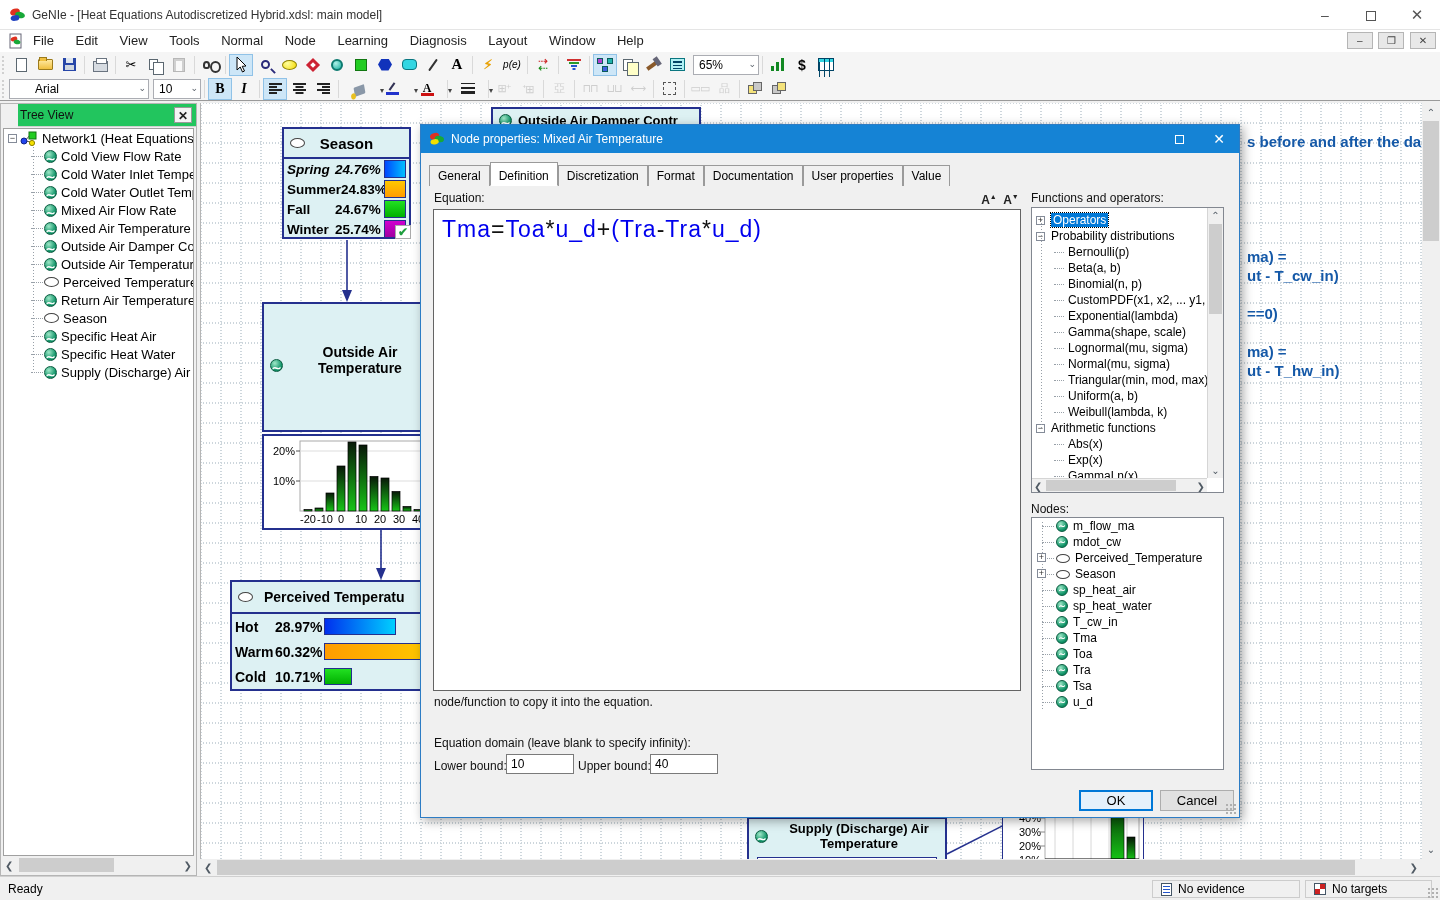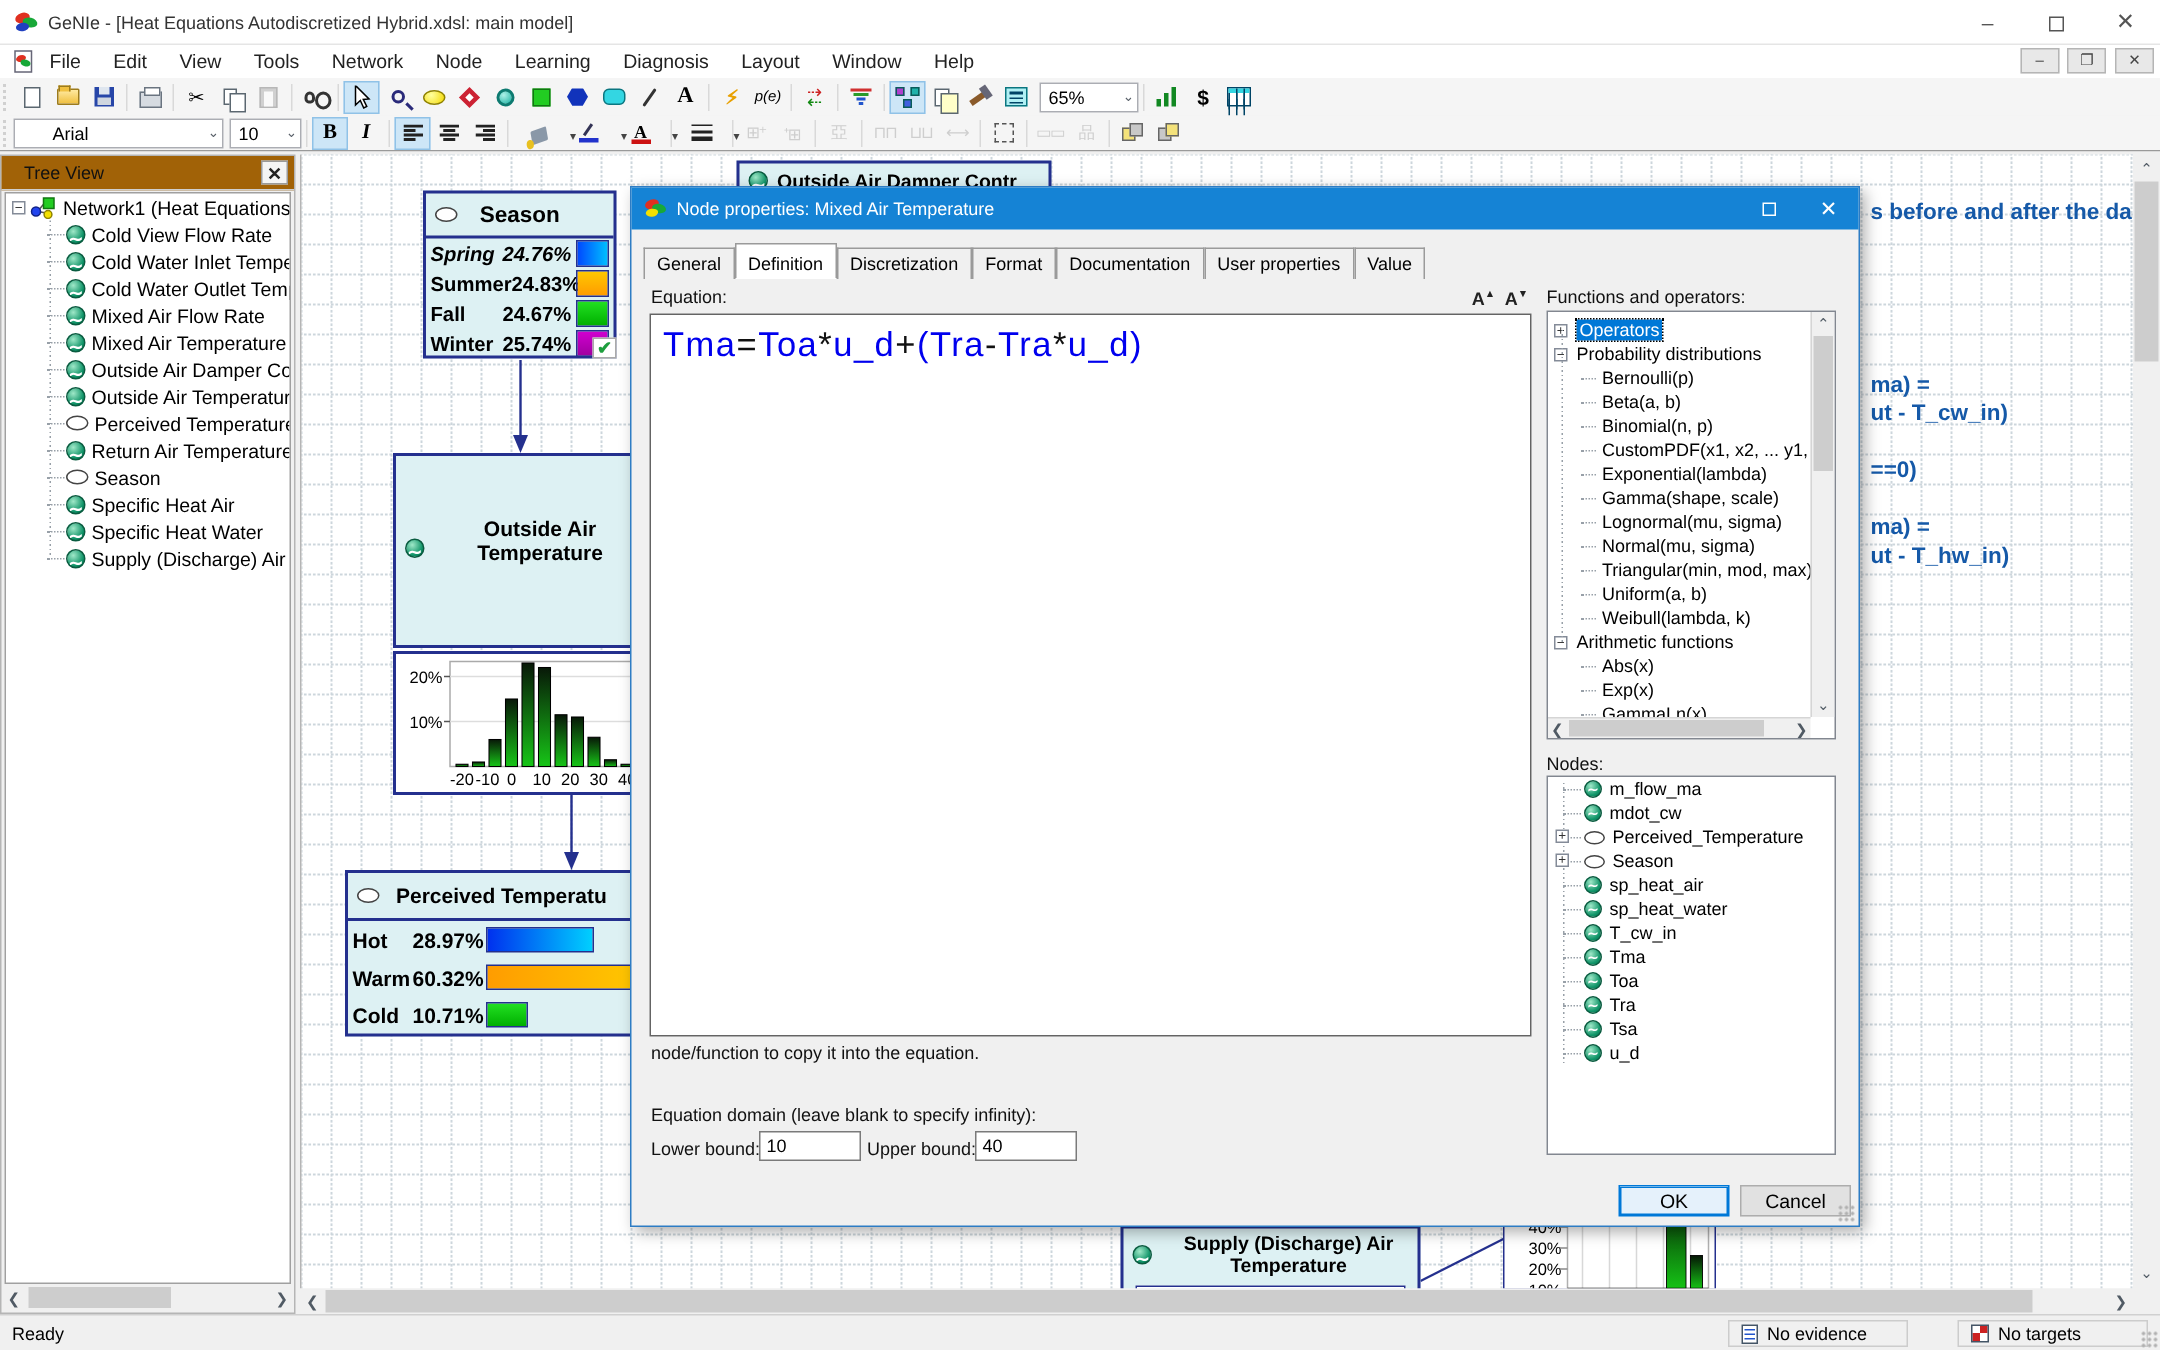--- a/index.html
+++ b/index.html
@@ -106,21 +106,21 @@
 .i-gr { color:#9aa0a8; font-size:11px; letter-spacing:-1px; }
 .i-ovsq { position:relative; width:14px; height:13px; }
 .i-ovsq .a { position:absolute; left:0; top:3px; width:9px; height:9px; background:#f4e27a; border:1px solid #666; }
 .i-ovsq .b { position:absolute; left:5px; top:0; width:9px; height:9px; background:#c8c8c8; border:1px solid #666; }
 .i-ovsq.v2 .a { background:#c8c8c8; } .i-ovsq.v2 .b { background:#f4e27a; }
 
 
 .main { position:absolute; top:101px; left:0; right:0; bottom:24px; background:#f0f0f0; }
 
 .tree-panel { position:absolute; left:0; top:2px; width:197px; bottom:0; background:#f0f0f0; border:1px solid #b5b5b5; }
-.tp-head { position:absolute; left:0; top:0; right:0; height:23px; background:#a16207; border-bottom:1px solid #cfcfcf; font-size:12px; line-height:22px; padding-left:15px; color:#111; }
+.tp-head { position:absolute; left:17px; top:0; right:0; height:23px; background:#22c55e; border-bottom:1px solid #cfcfcf; font-size:12px; line-height:22px; padding-left:2px; color:#111; }
 .tp-close { position:absolute; right:4px; top:3px; width:18px; height:16px; text-align:center; line-height:16px; font-weight:bold; font-size:12px; color:#222; border:1px solid #9a9a9a; background:#f4f4f4; }
 .tp-body { position:absolute; left:2px; top:24px; right:2px; bottom:19px; background:#fff; border:1px solid #a0a0a0; overflow:hidden; }
 .tp-scroll { position:absolute; left:2px; bottom:2px; right:2px; height:16px; background:#f0f0f0; }
 .trow { height:18px; display:flex; align-items:center; white-space:nowrap; overflow:hidden; font-size:13px; }
 .trow .lbl { margin-left:4px; }
 .t-root { padding-left:4px; }
 .t-kid { padding-left:40px; position:relative; }
 .t-kid:before { content:""; position:absolute; left:27px; top:9px; width:12px; border-top:1px dotted #98a0a8; }
 .tvline { position:absolute; left:29px; top:18px; width:1px; height:225px; background-image:repeating-linear-gradient(to bottom,#98a0a8 0 1px,transparent 1px 3px); }
 .exp { width:9px; height:9px; border:1px solid #848b98; background:#fff; font-size:9px; line-height:7px; text-align:center; color:#333; flex:none; }
@@ -218,21 +218,21 @@
     <svg class="micon" width="16" height="16" viewBox="0 0 16 16">
       <rect x="2" y="1" width="11" height="14" fill="#fff" stroke="#667"></rect>
       <ellipse cx="6" cy="6" rx="3.4" ry="2.2" fill="#e03020" transform="rotate(-18 6 6)"></ellipse>
       <ellipse cx="9" cy="9" rx="3.4" ry="2.2" fill="#18a838" transform="rotate(14 9 9)"></ellipse>
     </svg>
     <div class="menus">
       <span class="menu-item">File</span>
       <span class="menu-item">Edit</span>
       <span class="menu-item">View</span>
       <span class="menu-item">Tools</span>
-      <span class="menu-item">Network</span>
+      <span class="menu-item">Normal</span>
       <span class="menu-item">Node</span>
       <span class="menu-item">Learning</span>
       <span class="menu-item">Diagnosis</span>
       <span class="menu-item">Layout</span>
       <span class="menu-item">Window</span>
       <span class="menu-item">Help</span>
     </div>
     <div class="mdibtns">
       <span class="mdibtn">–</span>
       <span class="mdibtn">❐</span>
@@ -908,21 +908,21 @@
     <span class="dlbl" style="left:157px; top:634px;">Upper bound:</span>
     <div class="input" style="left:229px; top:629px; width:68px;">40</div>
 
     <div class="pushbtn focus" style="left:658px; top:665px;">OK</div>
     <div class="pushbtn" style="left:739px; top:665px;">Cancel</div>
     <div class="grip"></div>
   </div>
 
   <div class="statusbar">
     <span class="ready">Ready</span>
-    <div class="stbox" style="left:1152px; width:120px;">
+    <div class="stbox" style="left:1152px; width:148px;">
       <span class="ic-evid"></span>
       <span class="txt">No evidence</span>
     </div>
     <div class="stbox" style="left:1305px; width:127px;">
       <span class="ic-targ"></span>
       <span class="txt">No targets</span>
     </div>
     <div class="grip" style="right:1px; bottom:1px;"></div>
   </div>
 

